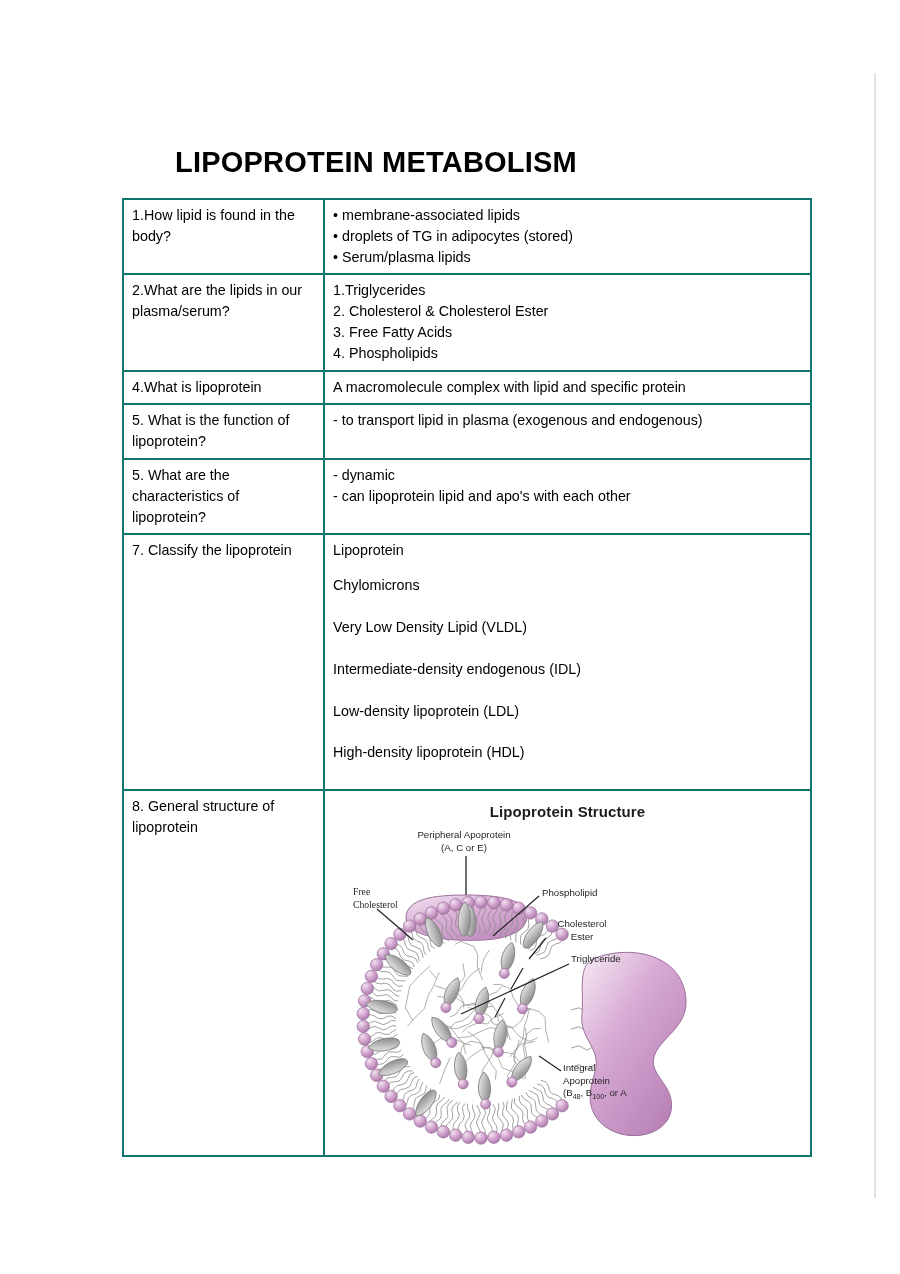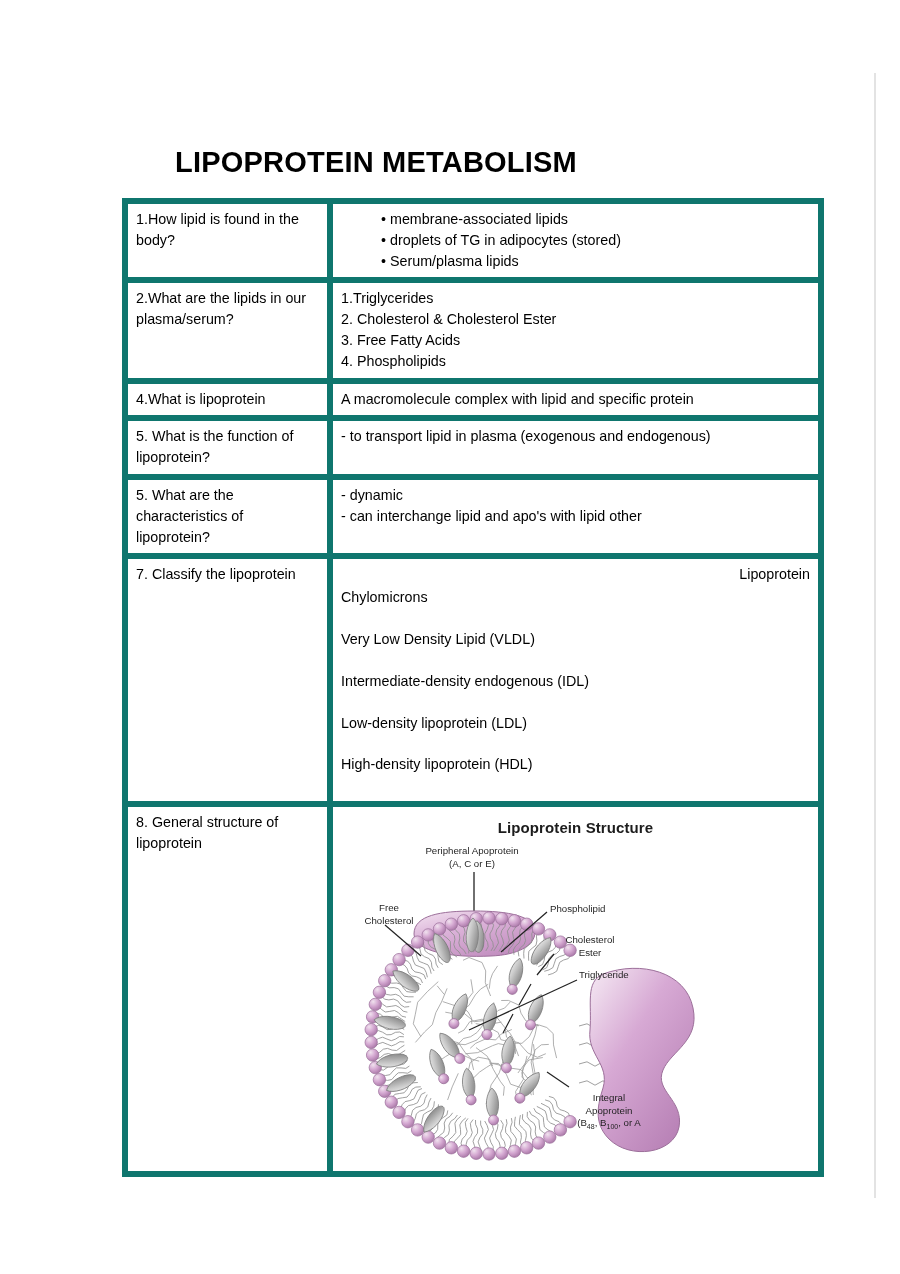--- a/index.html
+++ b/index.html
@@ -43,37 +43,37 @@
   
   .qa-table {
     position: absolute;
     left: 122px;
     top: 198px;
     width: 652px;
     border-collapse: collapse;
     table-layout: fixed;
   }
   .qa-table td {
-    border: 6px solid #0f766e;
+    border: 2px solid #0f766e;
     vertical-align: top;
     padding: 5px 8px 6px 8px;
     font-size: 14.3px;
     line-height: 20.8px;
     color: #000;
   }
   .col-q { width: 183px; }
   .col-a { width: 469px; }
 
   .answer-line { display: block; white-space: pre-wrap; }
-  .bullet-line { display: block; margin-left: 40px; }
+  .bullet-line { display: block; }
 
   .centered-head {
     display: block;
-    text-align: right;
-    margin-bottom: 2px;
+    text-align: left;
+    margin-bottom: 14px;
   }
   .spaced-item {
     display: block;
     margin-bottom: 21px;
   }
   .spaced-item:last-child { margin-bottom: 0; }
 
   .row-classify .col-a { padding-bottom: 26px; }
 
   
@@ -100,25 +100,25 @@
     position: absolute;
     font-size: 9.7px;
     line-height: 12.6px;
     color: #1f1f1f;
     white-space: nowrap;
   }
   .fig-label.ctr { text-align: center; }
   .fig-label sub { font-size: 7px; }
 
   .lbl-peripheral { left: 66px;  top: 33px;  width: 130px; }
-  .lbl-free-chol  { left: 11px;   top: 90px;  width: 74px;  text-align: center; }
+  .lbl-free-chol  { left: 20px;   top: 90px;  width: 74px;  text-align: left; font-family: Liberation Serif, serif; }
   .lbl-phospho    { left: 209px; top: 91px; }
   .lbl-chol-ester { left: 216px; top: 122px; width: 66px; text-align: center; }
   .lbl-triglyc    { left: 238px; top: 157px; }
-  .lbl-integral   { left: 230px; top: 280px; width: 76px; text-align: center; }
+  .lbl-integral   { left: 230px; top: 266px; width: 76px; }
 </style>
 </head>
 <body>
 
 <div class="page-edge-rule"></div>
 
 <div class="doc-title">LIPOPROTEIN METABOLISM</div>
 
 <table class="qa-table">
   <tbody>
@@ -154,21 +154,21 @@
       <td class="col-q">5. What is the function of lipoprotein?</td>
       <td class="col-a">
         <span class="answer-line">- to transport lipid in plasma (exogenous and endogenous)</span>
       </td>
     </tr>
 
     <tr>
       <td class="col-q">5. What are the characteristics of lipoprotein?</td>
       <td class="col-a">
         <span class="answer-line">- dynamic</span>
-        <span class="answer-line">- can interchange lipid and apo's with lipid other</span>
+        <span class="answer-line">- can lipoprotein lipid and apo's with each other</span>
       </td>
     </tr>
 
     <tr class="row-classify">
       <td class="col-q">7. Classify the lipoprotein</td>
       <td class="col-a">
         <span class="centered-head">Lipoprotein</span>
         <span class="spaced-item">Chylomicrons</span>
         <span class="spaced-item">Very Low Density Lipid (VLDL)</span>
         <span class="spaced-item">Intermediate-density endogenous (IDL)</span>

